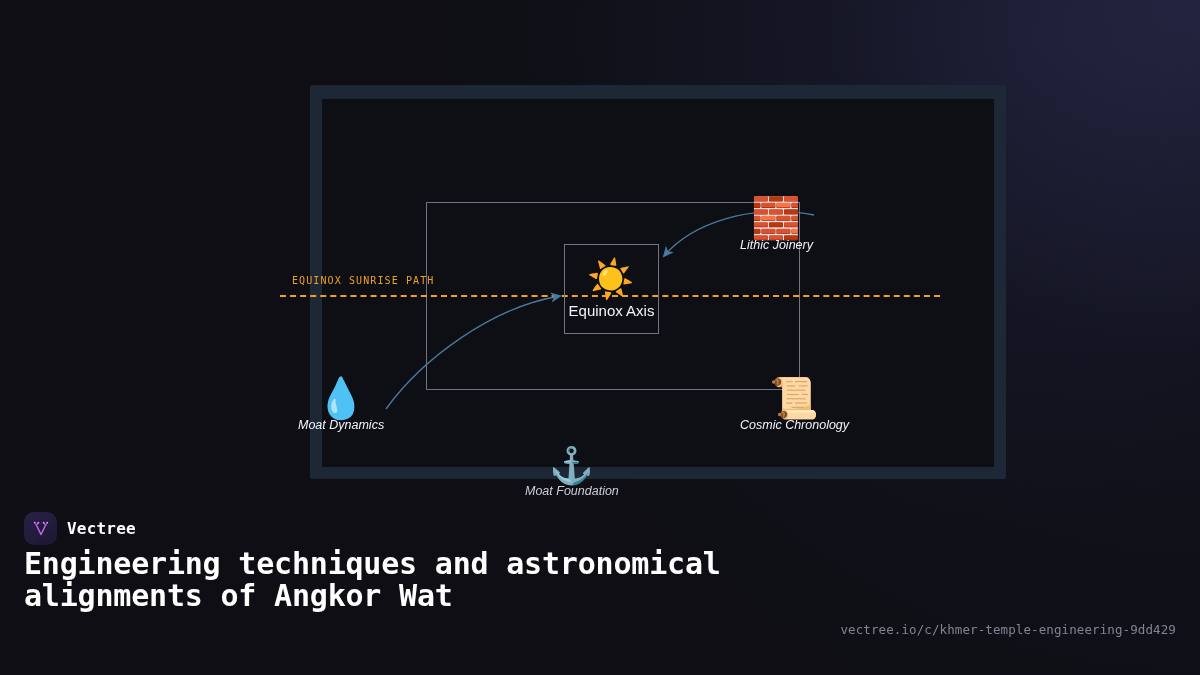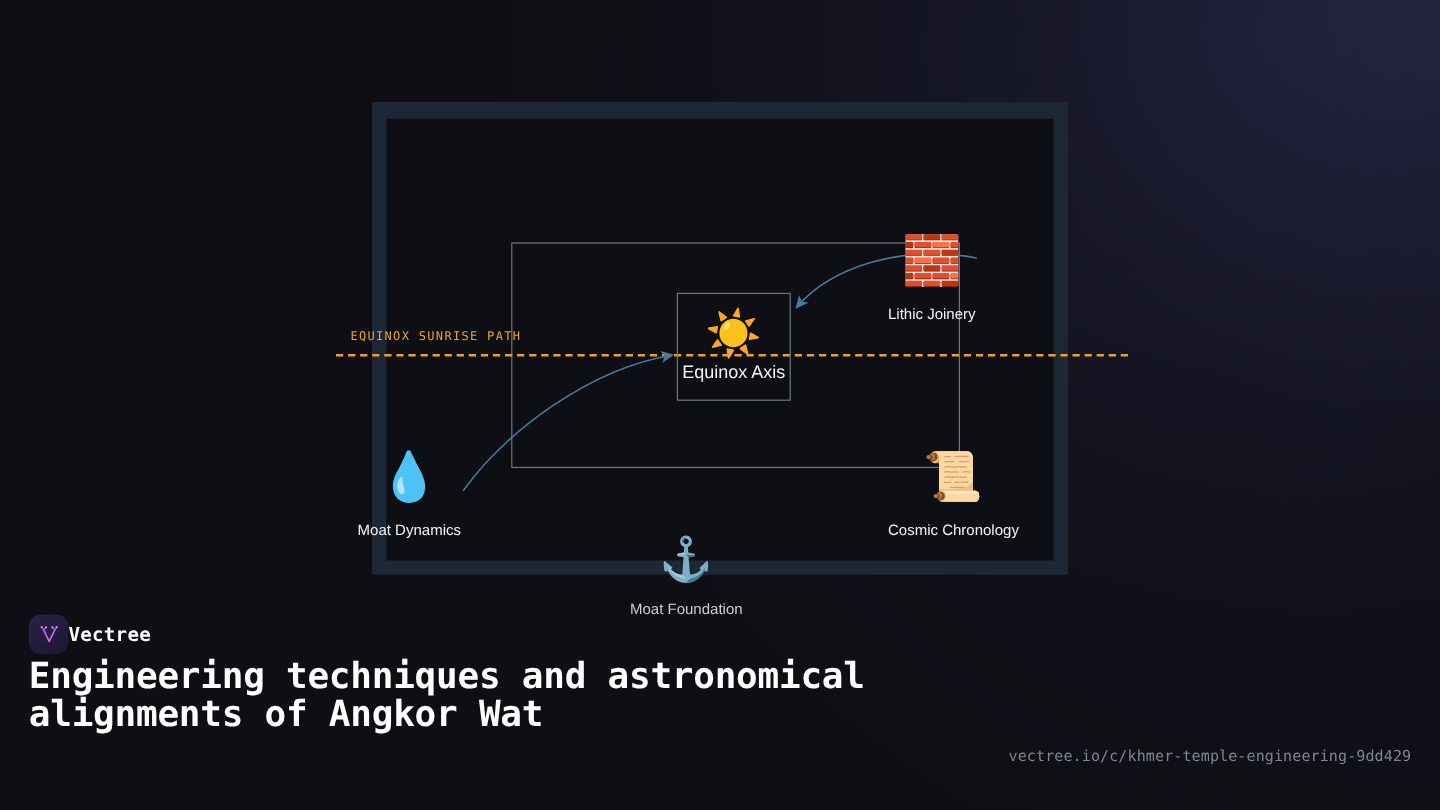--- a/index.html
+++ b/index.html
@@ -21,21 +21,21 @@
       radial-gradient(circle at 100% 0%, rgba(46,48,86,0.55) 0%, rgba(26,27,48,0.30) 26%, rgba(13,13,20,0) 58%),
       radial-gradient(circle at 86% 6%, rgba(40,42,78,0.40) 0%, rgba(13,13,20,0) 40%),
       #0e0e14;
   }
 
   
   .diagram-frame {
     position: absolute;
     left: 310px;
     top: 85px;
-    width: 580px;
+    width: 696px;
     height: 394px;
     background: #1e2736;
     border-radius: 2px;
   }
   .diagram-panel {
     position: absolute;
     left: 12px;
     top: 14px;
     right: 12px;
     bottom: 12px;
@@ -115,39 +115,41 @@
     position: absolute;
     display: flex;
     flex-direction: column;
     align-items: center;
   }
   .node .emoji {
     font-size: 40px;
     line-height: 1;
   }
   .node .node-label {
-    margin-top: 17px;
+    margin-top: 0;
     color: #f2f4f7;
     font-size: 12.5px;
     white-space: nowrap;
+    font-style: italic;
   }
   .node-brick   { left: 740px; top: 198px; }
   .node-scroll  { left: 740px; top: 378px; }
   .node-drop    { left: 298px; top: 378px; }
   .node-anchor  { left: 525px; top: 448px; }
   .node-anchor .emoji { font-size: 36px; }
   .node-anchor .node-label { color: #c9ced8; }
 
   
   .brand {
     position: absolute;
     left: 24px;
     top: 512px;
     display: flex;
     align-items: center;
+    gap: 10px;
   }
   .brand-logo {
     width: 33px;
     height: 33px;
     border-radius: 10px;
     background: linear-gradient(145deg, #2a2146 0%, #1c1733 100%);
     display: flex;
     align-items: center;
     justify-content: center;
   }

